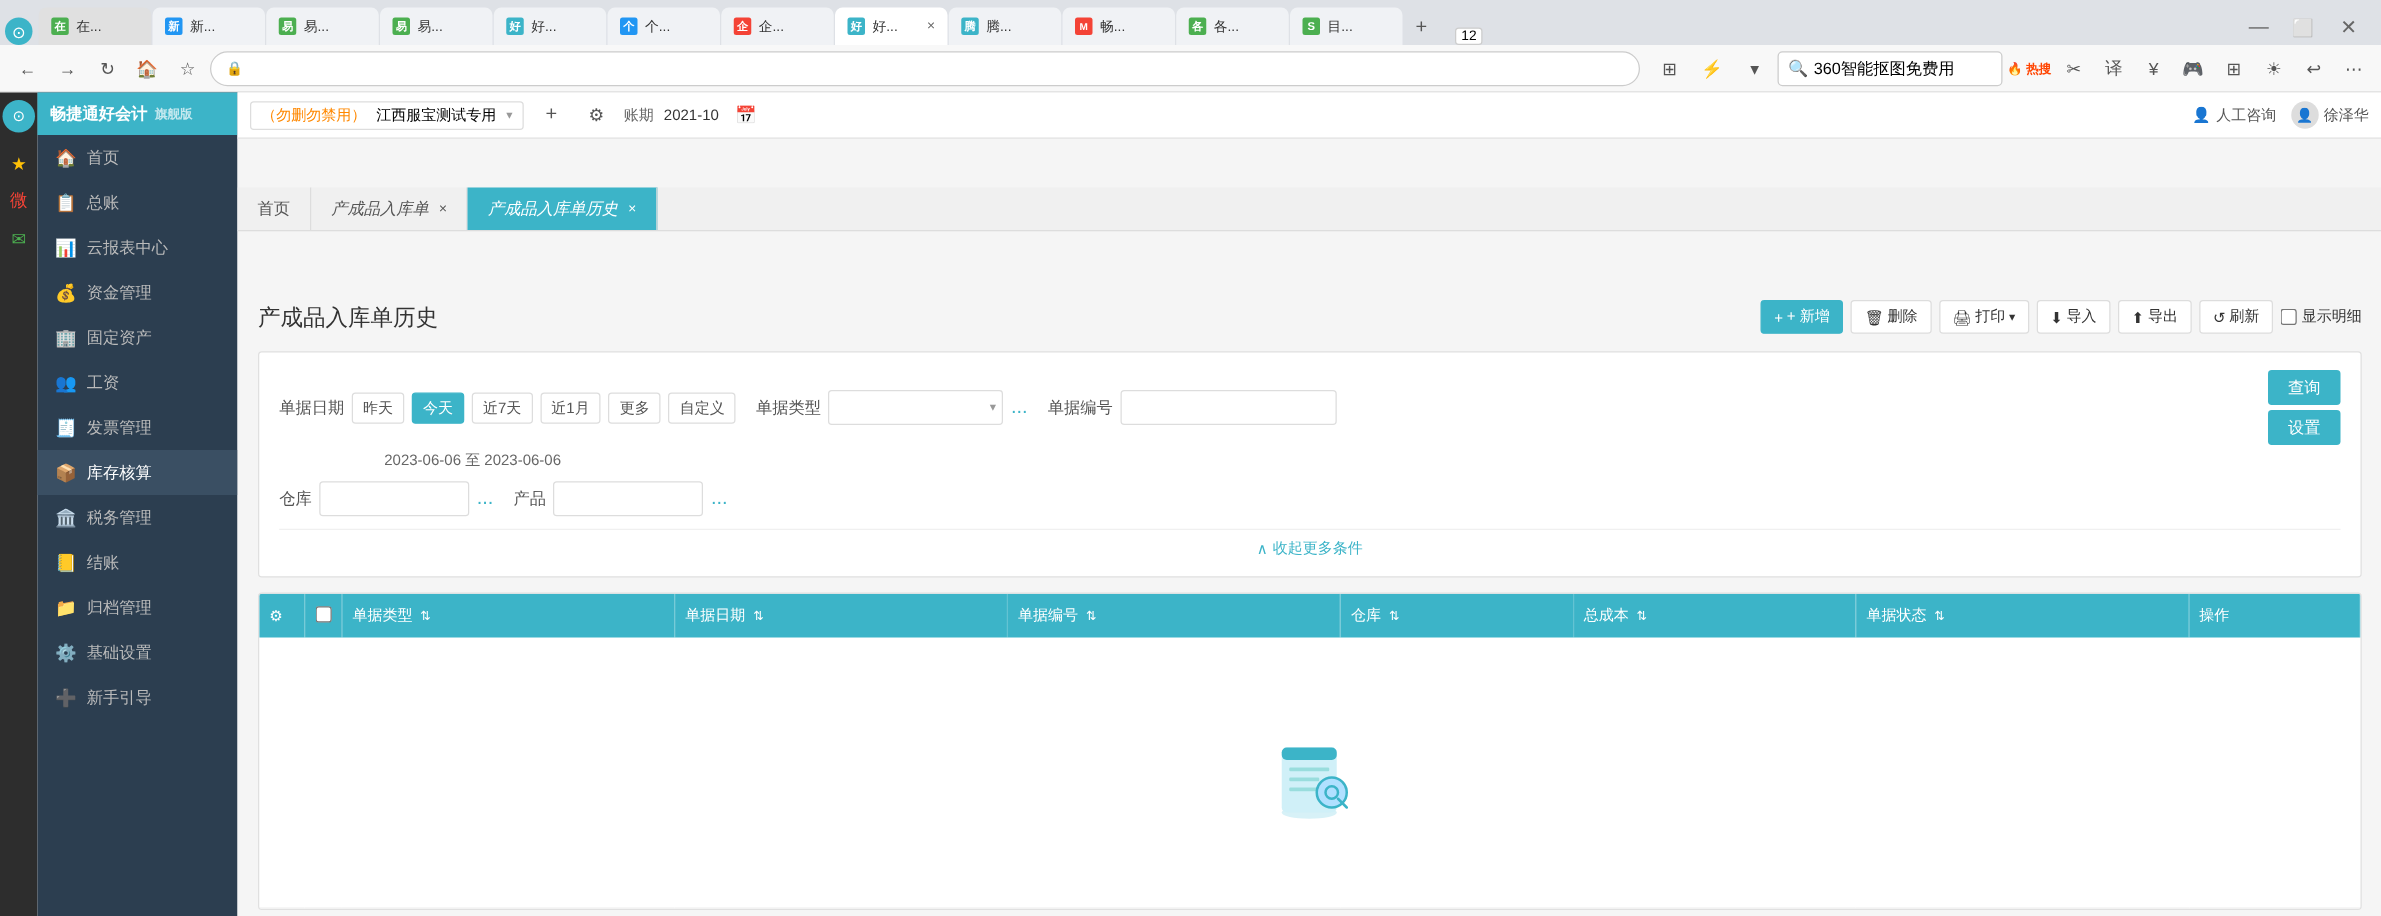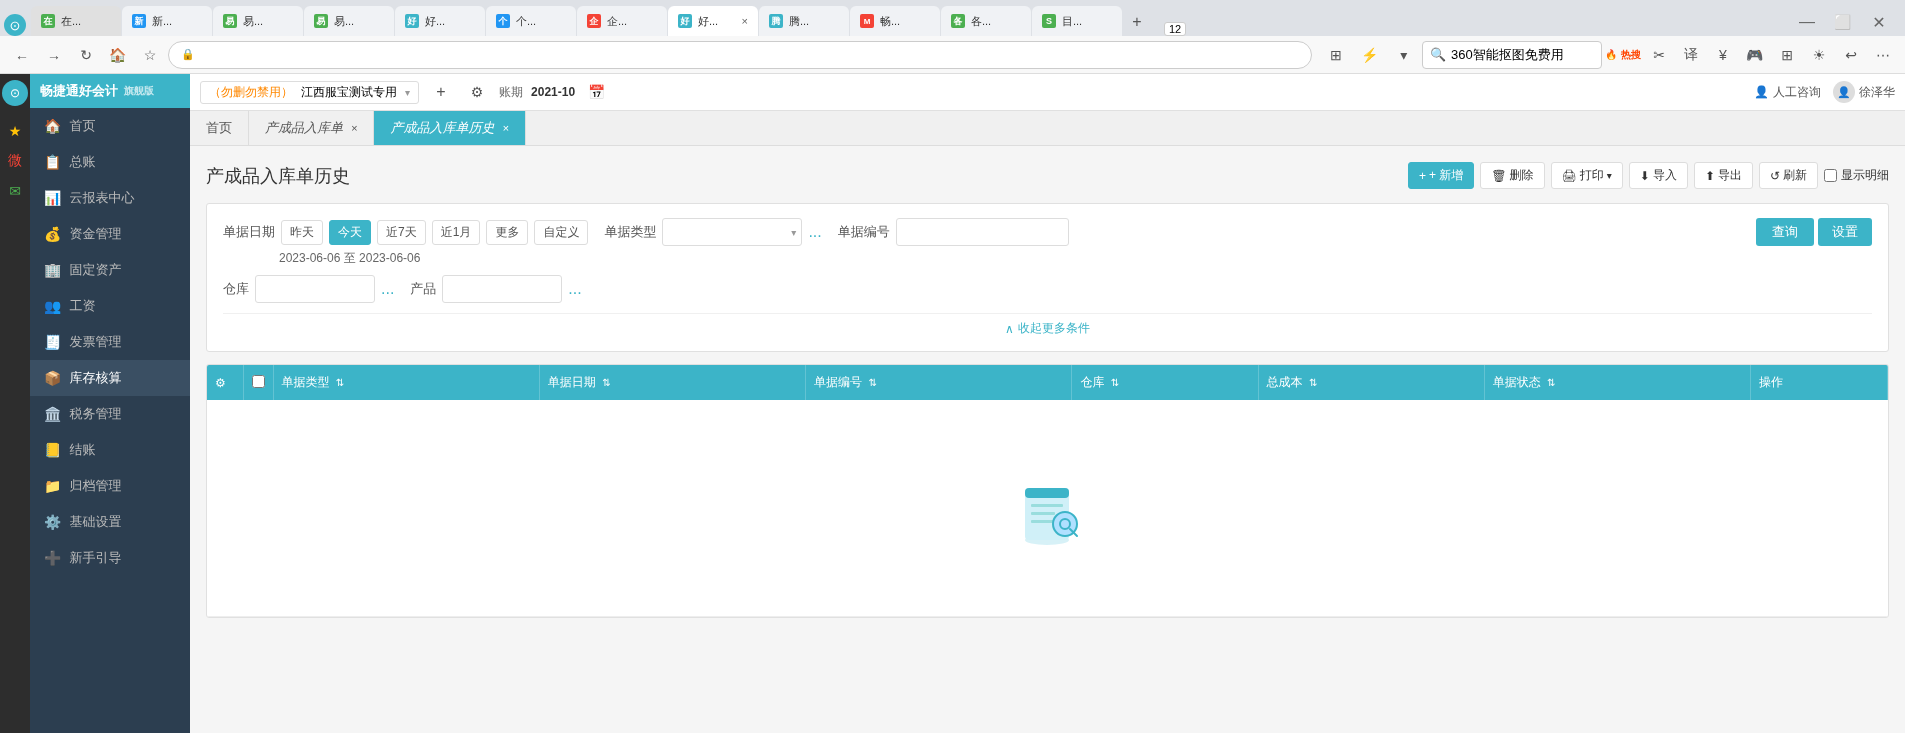--- a/index.html
+++ b/index.html
@@ -36,27 +36,27 @@
 
     
     .left-nav { width: 160px; background: #2c3e50; color: #ccc; display: flex; flex-direction: column; }
     .brand { background: #3cb4c8; padding: 8px 10px; color: #fff; font-size: 13px; font-weight: bold; display: flex; align-items: center; gap: 6px; }
     .brand-sub { font-size: 10px; color: rgba(255,255,255,0.7); }
     .nav-item { display: flex; align-items: center; gap: 8px; padding: 9px 14px; cursor: pointer; font-size: 13px; color: #bbb; }
     .nav-item.active { background: #3a4f63; color: #fff; }
     .nav-icon { font-size: 14px; }
 
     
-    .main-content { flex: 1; background: #f5f5f5; display: flex; flex-direction: column; overflow: hidden; }
+    .main-content { flex: 1; background: #f5f5f5; display: flex; flex-direction: column; overflow: hidden; gap: 39px; }
 
     
     .top-bar { background: #fff; border-bottom: 1px solid #e0e0e0; padding: 4px 10px; display: flex; align-items: center; gap: 8px; }
     .company-select { display: flex; align-items: center; gap: 4px; border: 1px solid #ddd; border-radius: 3px; padding: 2px 8px; font-size: 12px; cursor: pointer; }
     .period-label { font-size: 12px; color: #666; }
-    .period-value { font-size: 12px; color: #333; font-weight: bold; }
+    .period-value { font-size: 12px; color: #333; }
 
     
     .page-tabs { display: flex; align-items: center; background: #f0f0f0; border-bottom: 1px solid #ddd; }
     .page-tab { padding: 8px 16px; font-size: 13px; cursor: pointer; display: flex; align-items: center; gap: 4px; color: #555; border-right: 1px solid #ddd; font-style: italic; }
     .page-tab.active { background: #3cb4c8; color: #fff; }
     .page-tab-close { font-size: 11px; margin-left: 4px; }
     .breadcrumb-home { padding: 8px 16px; font-size: 13px; color: #555; border-right: 1px solid #ddd; }
 
     
     .content-area { flex: 1; padding: 16px; overflow: auto; position: relative; }
@@ -77,21 +77,21 @@
     .date-btn { padding: 3px 8px; border: 1px solid #ddd; border-radius: 3px; font-size: 12px; cursor: pointer; background: #fff; color: #555; }
     .date-btn.active { background: #3cb4c8; color: #fff; border-color: #3cb4c8; }
     .date-range { font-size: 12px; color: #666; }
     .filter-select { height: 28px; border: 1px solid #ddd; border-radius: 3px; padding: 0 24px 0 8px; font-size: 12px; background: #fff; min-width: 140px; appearance: none; cursor: pointer; }
     .filter-input { height: 28px; border: 1px solid #ddd; border-radius: 3px; padding: 0 8px; font-size: 12px; background: #fff; min-width: 120px; }
     .select-wrapper { position: relative; display: inline-block; }
     .select-arrow { position: absolute; right: 6px; top: 50%; transform: translateY(-50%); font-size: 10px; color: #999; pointer-events: none; }
     .filter-dots { color: #3cb4c8; font-size: 16px; cursor: pointer; }
 
     
-    .query-btns { display: flex; flex-direction: row; gap: 4px; margin-left: auto; }
+    .query-btns { display: flex; flex-direction: column; gap: 4px; margin-left: auto; }
     .query-btn { background: #3cb4c8; color: #fff; border: none; border-radius: 3px; padding: 5px 16px; font-size: 13px; cursor: pointer; }
     .settings-btn { background: #3cb4c8; color: #fff; border: none; border-radius: 3px; padding: 5px 14px; font-size: 13px; cursor: pointer; }
 
     
     .data-table-wrap { background: #fff; border: 1px solid #e0e0e0; border-radius: 3px; overflow: hidden; }
     .data-table { width: 100%; border-collapse: collapse; }
     .data-table thead tr { background: #3cb4c8; color: #fff; }
     .data-table th { padding: 9px 8px; font-size: 12px; font-weight: normal; text-align: left; border-right: 1px solid rgba(255,255,255,0.2); white-space: nowrap; }
     .data-table th .sort-icon { font-size: 10px; margin-left: 3px; cursor: pointer; }
     .data-table td { padding: 8px; font-size: 12px; border-bottom: 1px solid #eee; color: #333; }
@@ -405,21 +405,21 @@
           </div>
 
           <div class="filter-spacer"></div>
 
           <div class="query-btns">
             <button class="query-btn">查询</button>
             <button class="settings-btn">设置</button>
           </div>
         </div>
 
-        <div style="margin-left:56px;margin-top:-6px;margin-bottom:8px;">
+        <div style="margin-left:84px;margin-top:-6px;margin-bottom:8px;">
           <span class="date-range">2023-06-06 至 2023-06-06</span>
         </div>
 
         <div class="filter-row">
 
           <div class="filter-group">
             <span class="filter-label">仓库</span>
             <input class="filter-input" type="text" style="width: 120px;">
             <span class="filter-dots">...</span>
           </div>

